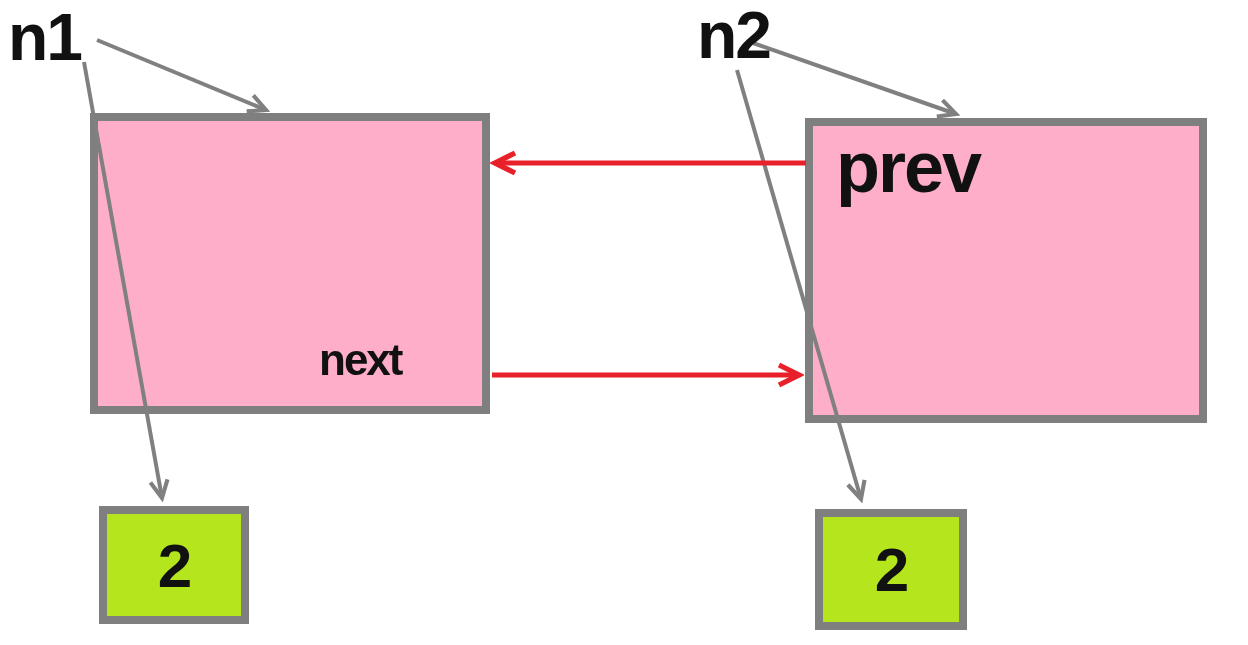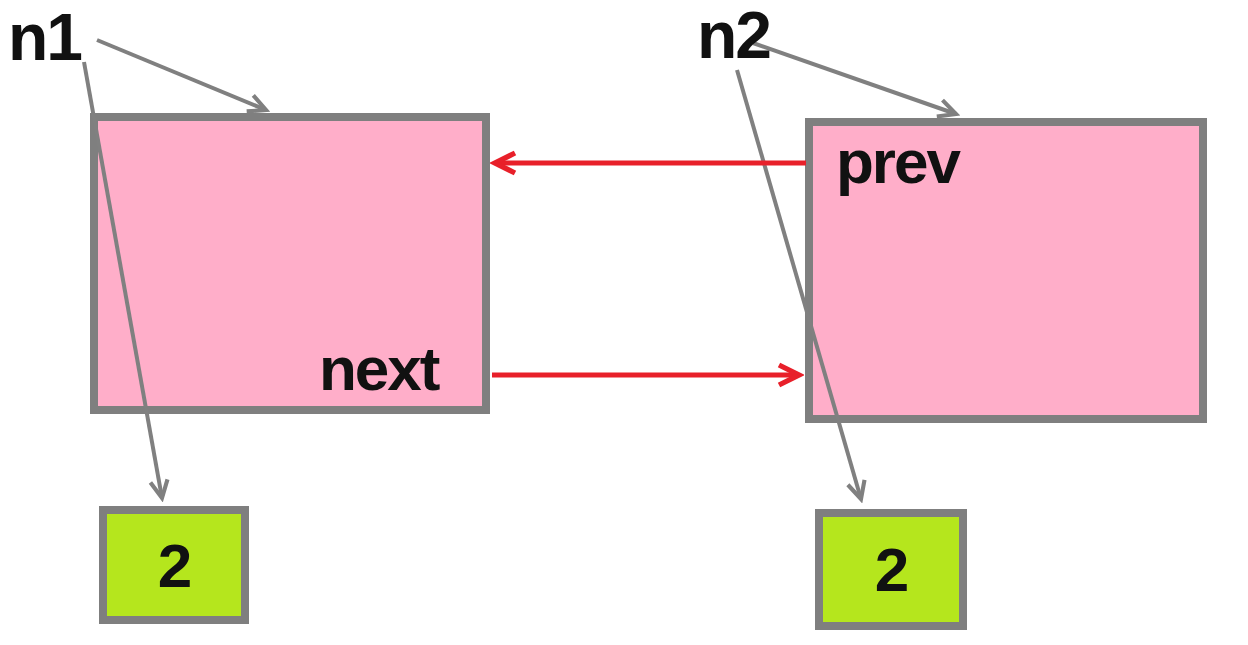--- a/index.html
+++ b/index.html
@@ -48,22 +48,22 @@
     font-size:66px;
     font-weight:700;
     line-height:1;
     letter-spacing:-2px;
     color:var(--label-text);
     z-index:3;
     white-space:nowrap;
   }
   #label-n1{left:8px;top:4px;}
   #label-n2{left:661px;top:2px;margin-left:36px;}
-  #field-prev{left:836px;top:131px;font-size:62px;}
-  #field-next{left:319px;top:338px;font-size:62px;}
+  #field-prev{left:836px;top:131px;font-size:72px;}
+  #field-next{left:319px;top:338px;font-size:44px;}
   .value-text{
     font-size:62px;
     font-weight:700;
     letter-spacing:-2px;
     color:var(--label-text);
   }
   svg.arrow-layer{
     position:absolute;
     left:0;top:0;
     width:1248px;height:645px;

